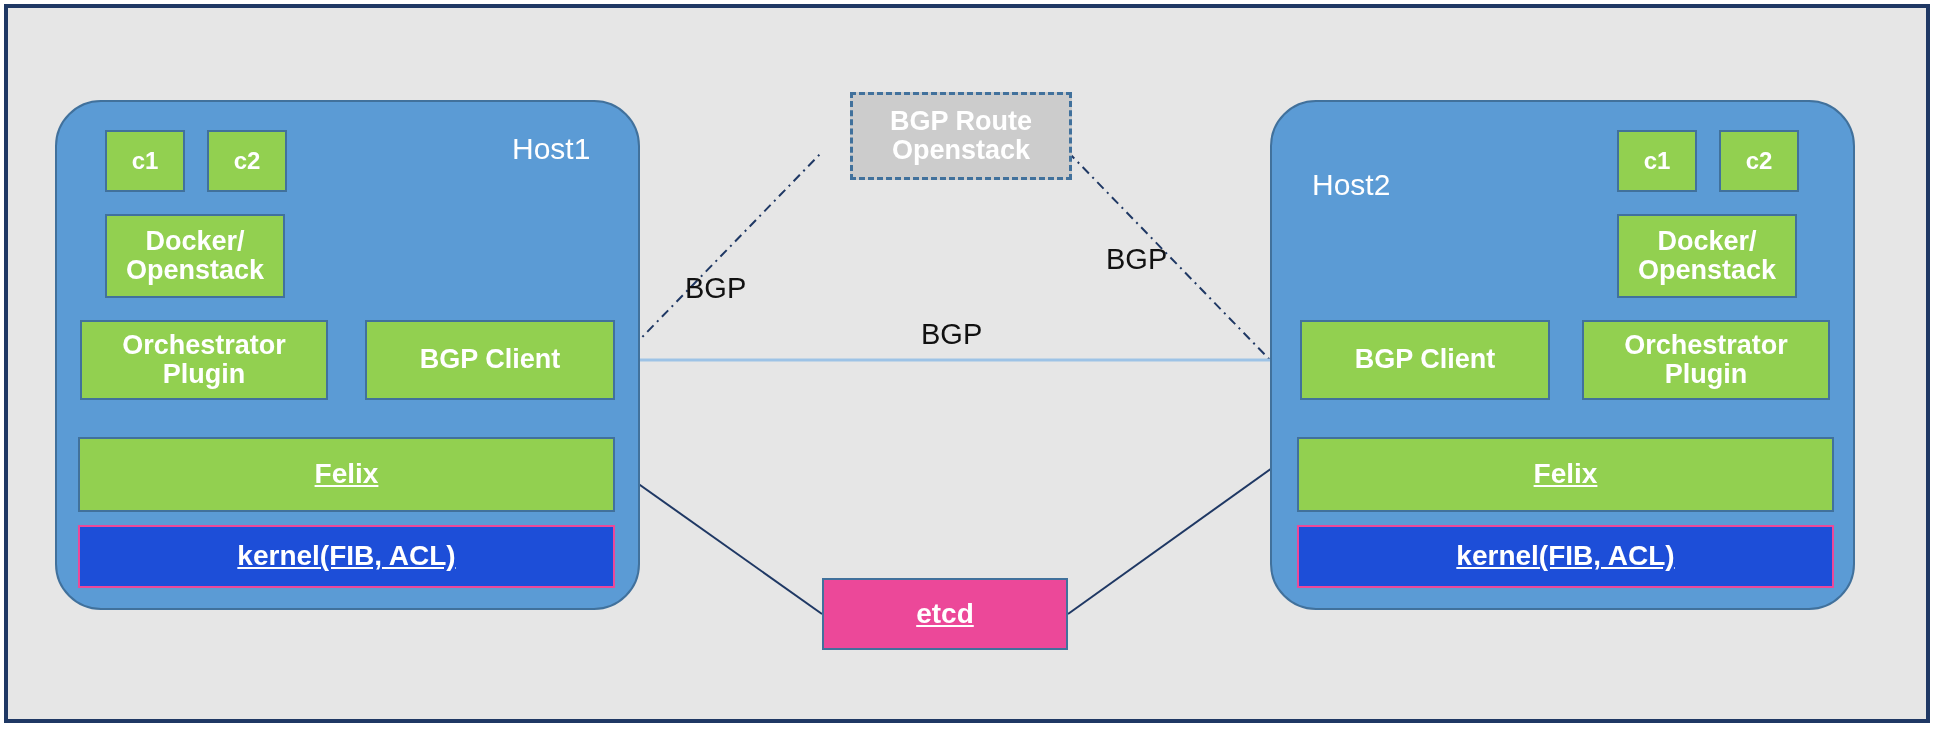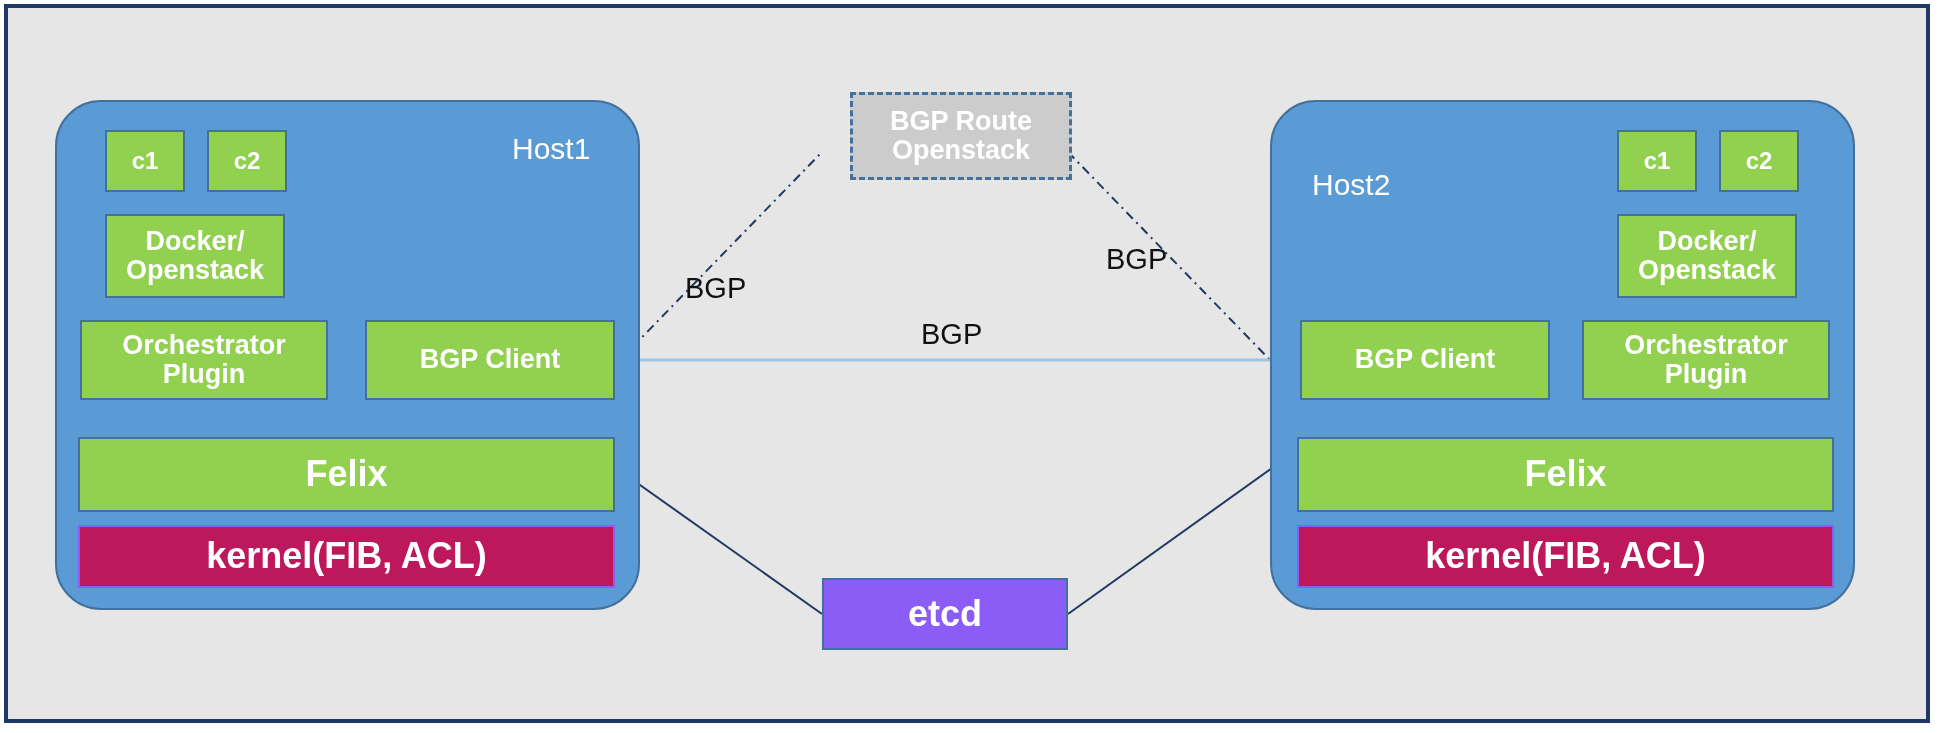--- a/index.html
+++ b/index.html
@@ -69,34 +69,34 @@
     text-align: center;
     color: #ffffff;
     font-weight: bold;
     line-height: 1.08;
   }
   .box-green {
     background: #92d050;
     border: 2px solid #41719c;
   }
   .box-orange {
-    background: #be185d;
-    border: 2px solid #8b5cf6;
+    background: #1d4ed8;
+    border: 2px solid #ec4899;
   }
   .box-gray {
-    background: #8b5cf6;
+    background: #ec4899;
     border: 2px solid #41719c;
   }
   .box-gray-dashdot {
     background: #cccccc;
     border: 3px dashed #41719c;
   }
   .fs-container { font-size: 24px; }
   .fs-mid       { font-size: 27px; }
-  .fs-wide      { font-size: 36px; }
+  .fs-wide      { font-size: 28px; text-decoration: underline; }
   
   .edge-label {
     position: absolute;
     font-size: 29px;
     color: #111111;
     white-space: nowrap;
   }
 </style>
 </head>
 <body>

